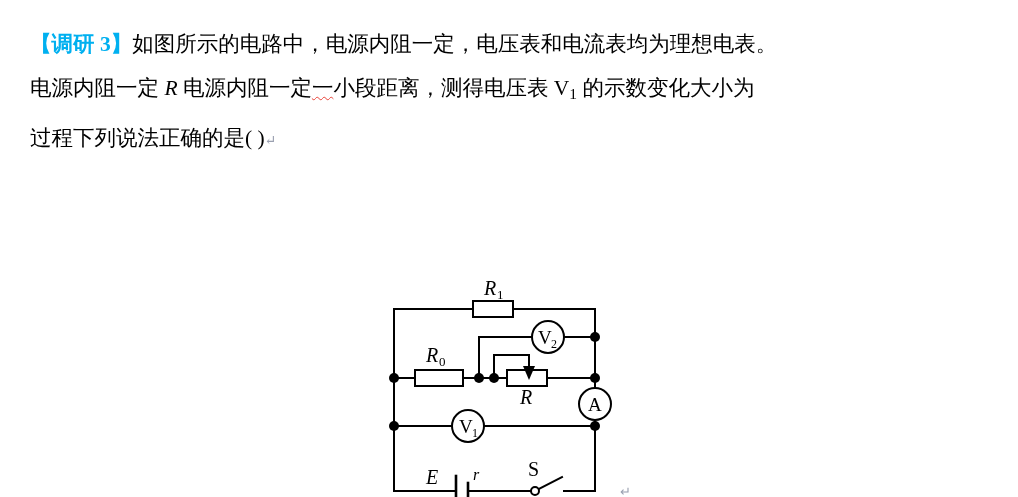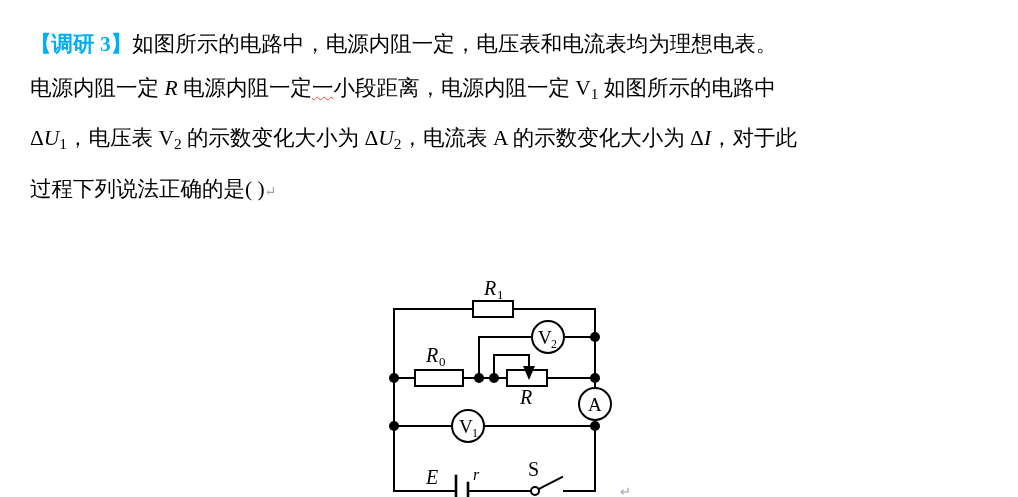--- a/index.html
+++ b/index.html
@@ -77,23 +77,22 @@
 </style>
 </head>
 <body>
 
 <div id="page">
 
   <div class="qtext">
 
     <span class="qline"><span class="tag">【调研 3】</span><span>如图所示的电路中，电源内阻一定，电压表和电流表均为理想电表。</span></span>
 
-    <span class="qline"><span>电源内阻一定 </span><span class="mvar">R</span><span> 电源内阻一定</span><span class="wavy">一</span><span>小段距离，电源内阻一定 V</span><span class="sub">1</span><span> 如图所示的电路中</span></span>
+    <span class="qline"><span>电源内阻一定 </span><span class="mvar">R</span><span> 电源内阻一定</span><span class="wavy">一</span><span>小段距离，测得电压表 V</span><span class="sub">1</span><span> 的示数变化大小为</span></span>
 
-    <span class="qline"><span class="mupr">Δ</span><span class="mvar">U</span><span class="sub">1</span><span>，电压表 V</span><span class="sub">2</span><span> 的示数变化大小为 Δ</span><span class="mvar">U</span><span class="sub">2</span><span>，电流表 A 的示数变化大小为 Δ</span><span class="mvar">I</span><span>，对于此</span></span>
 
     <span class="qline"><span>过程下列说法正确的是(</span><span>        </span><span>)</span><span class="pilcrow">↵</span></span>
 
   </div>
 
   <div id="circuit">
     <svg width="1018" height="497" viewBox="0 0 1018 497" xmlns="http://www.w3.org/2000/svg">
       <g fill="none" stroke="#000000" stroke-width="2" stroke-linecap="square">
 
         <line x1="394" y1="295" x2="394" y2="477"></line>

